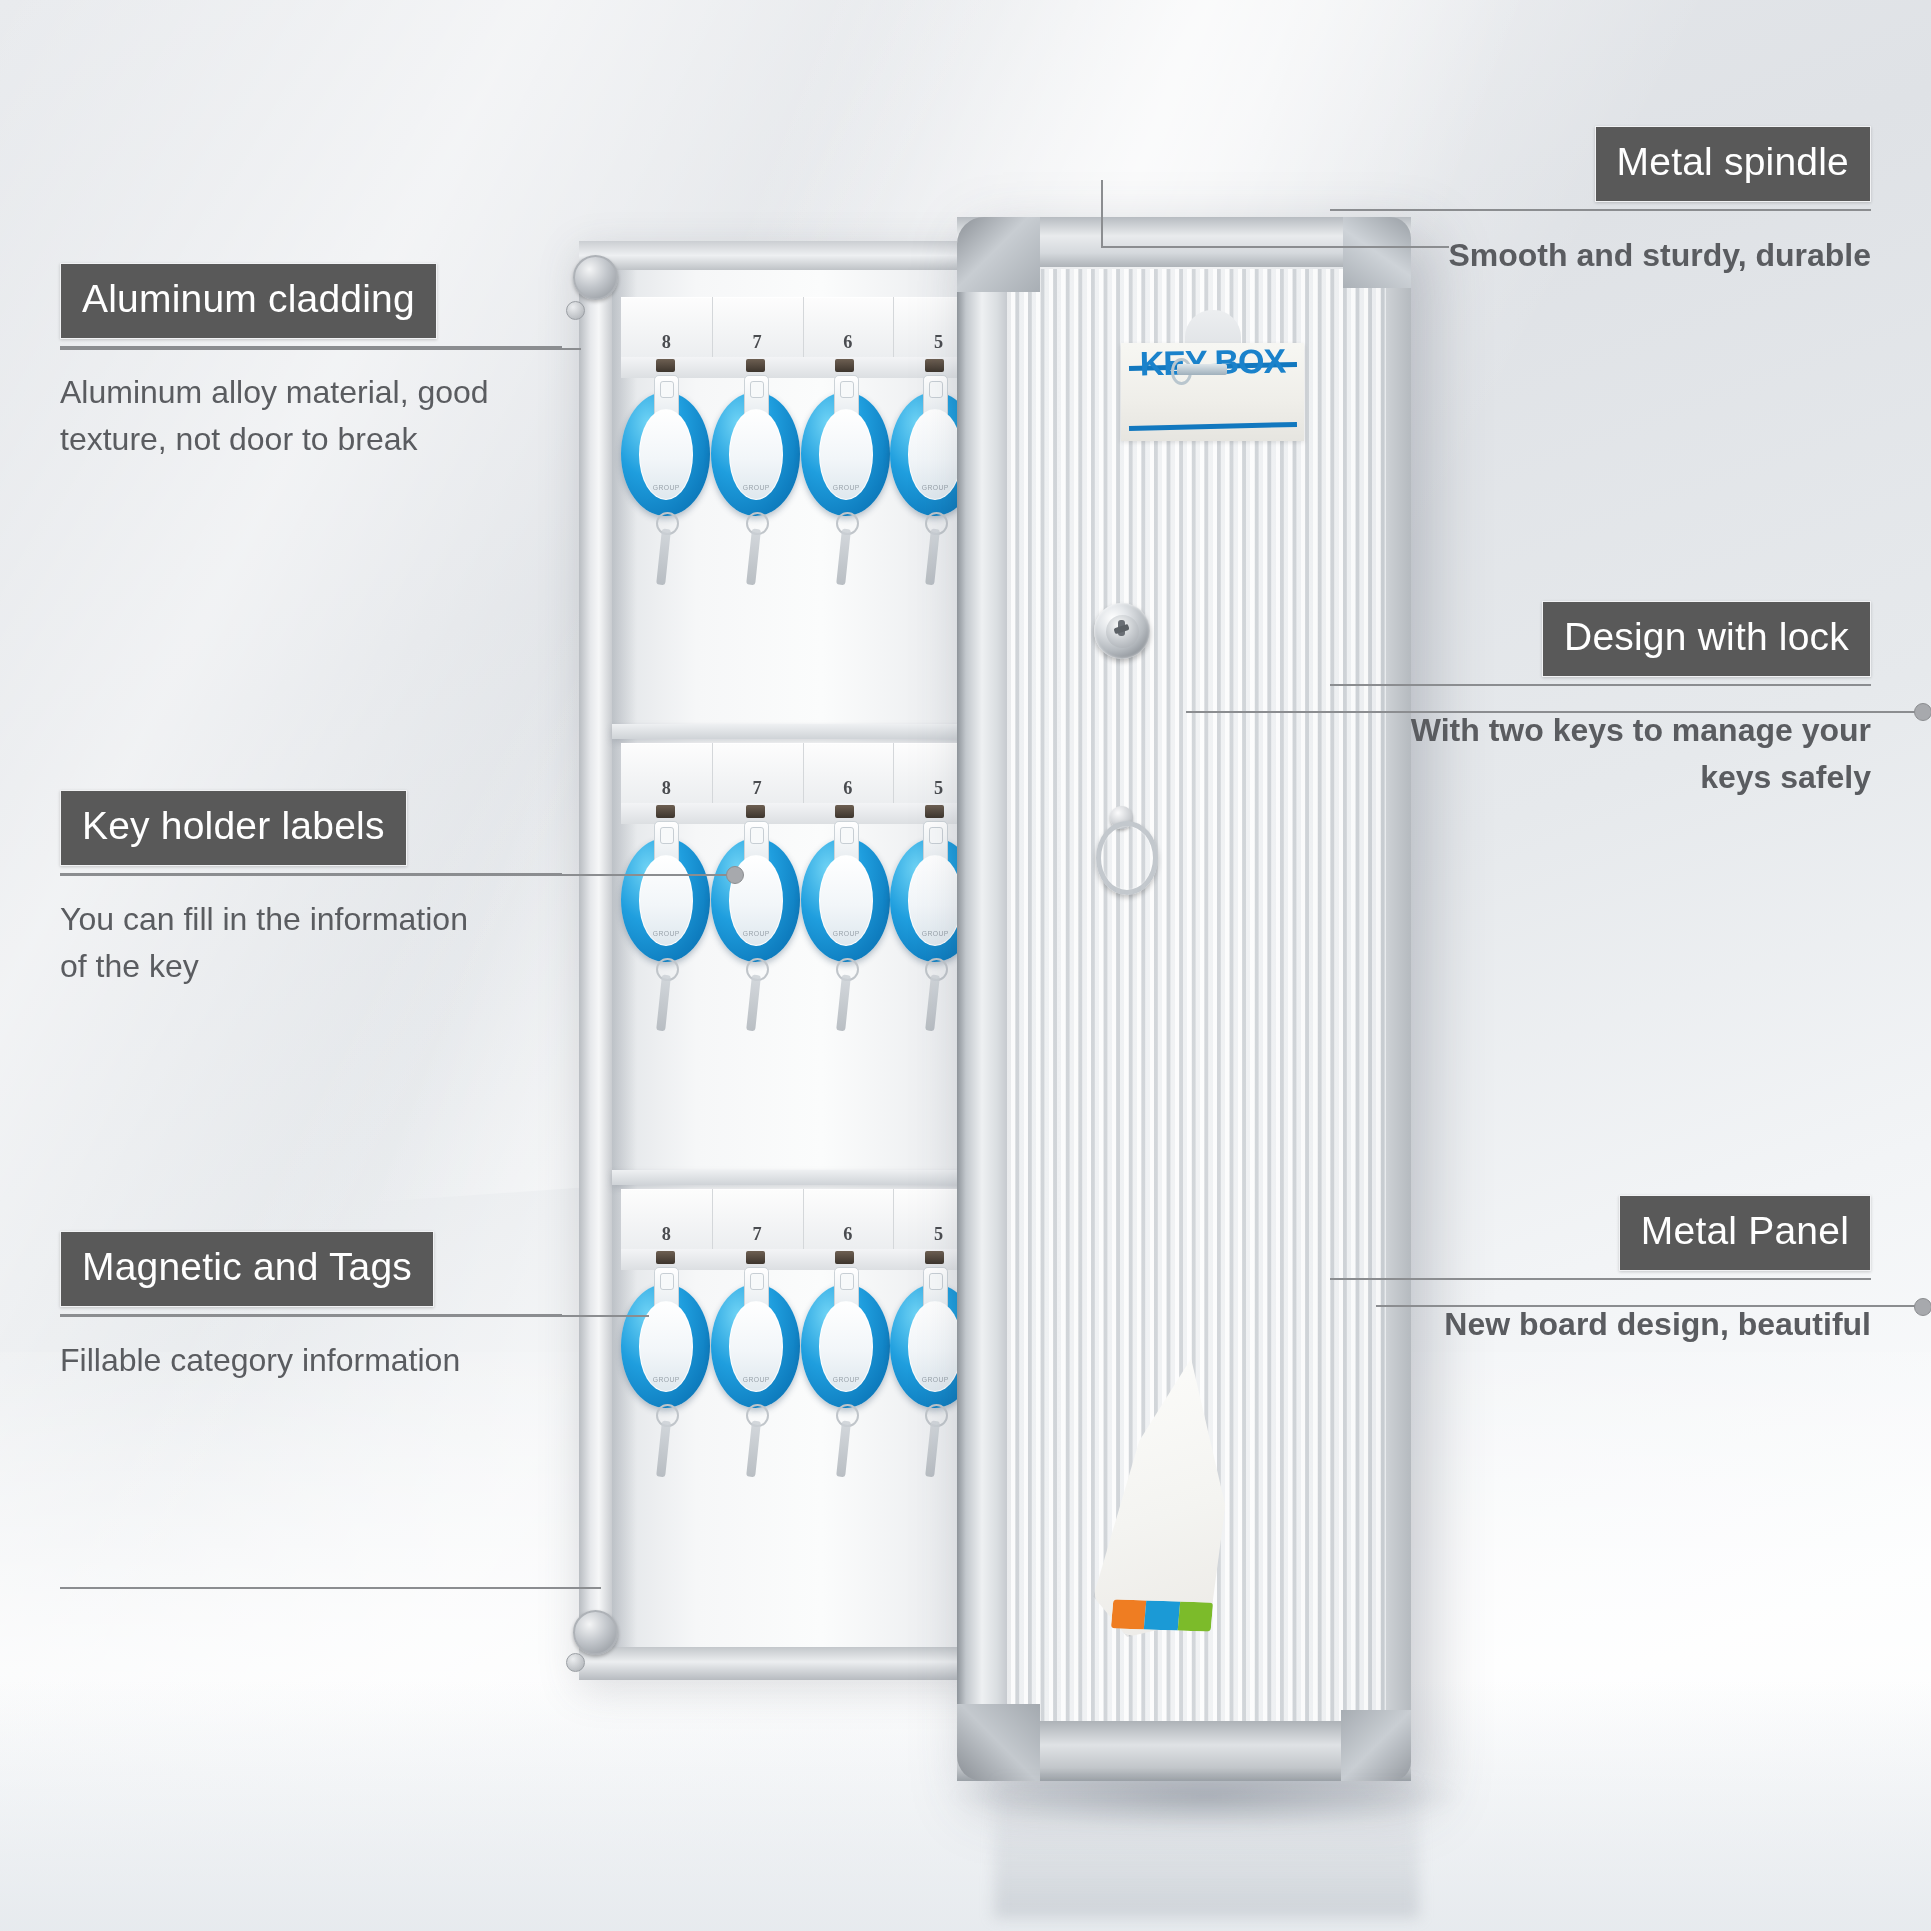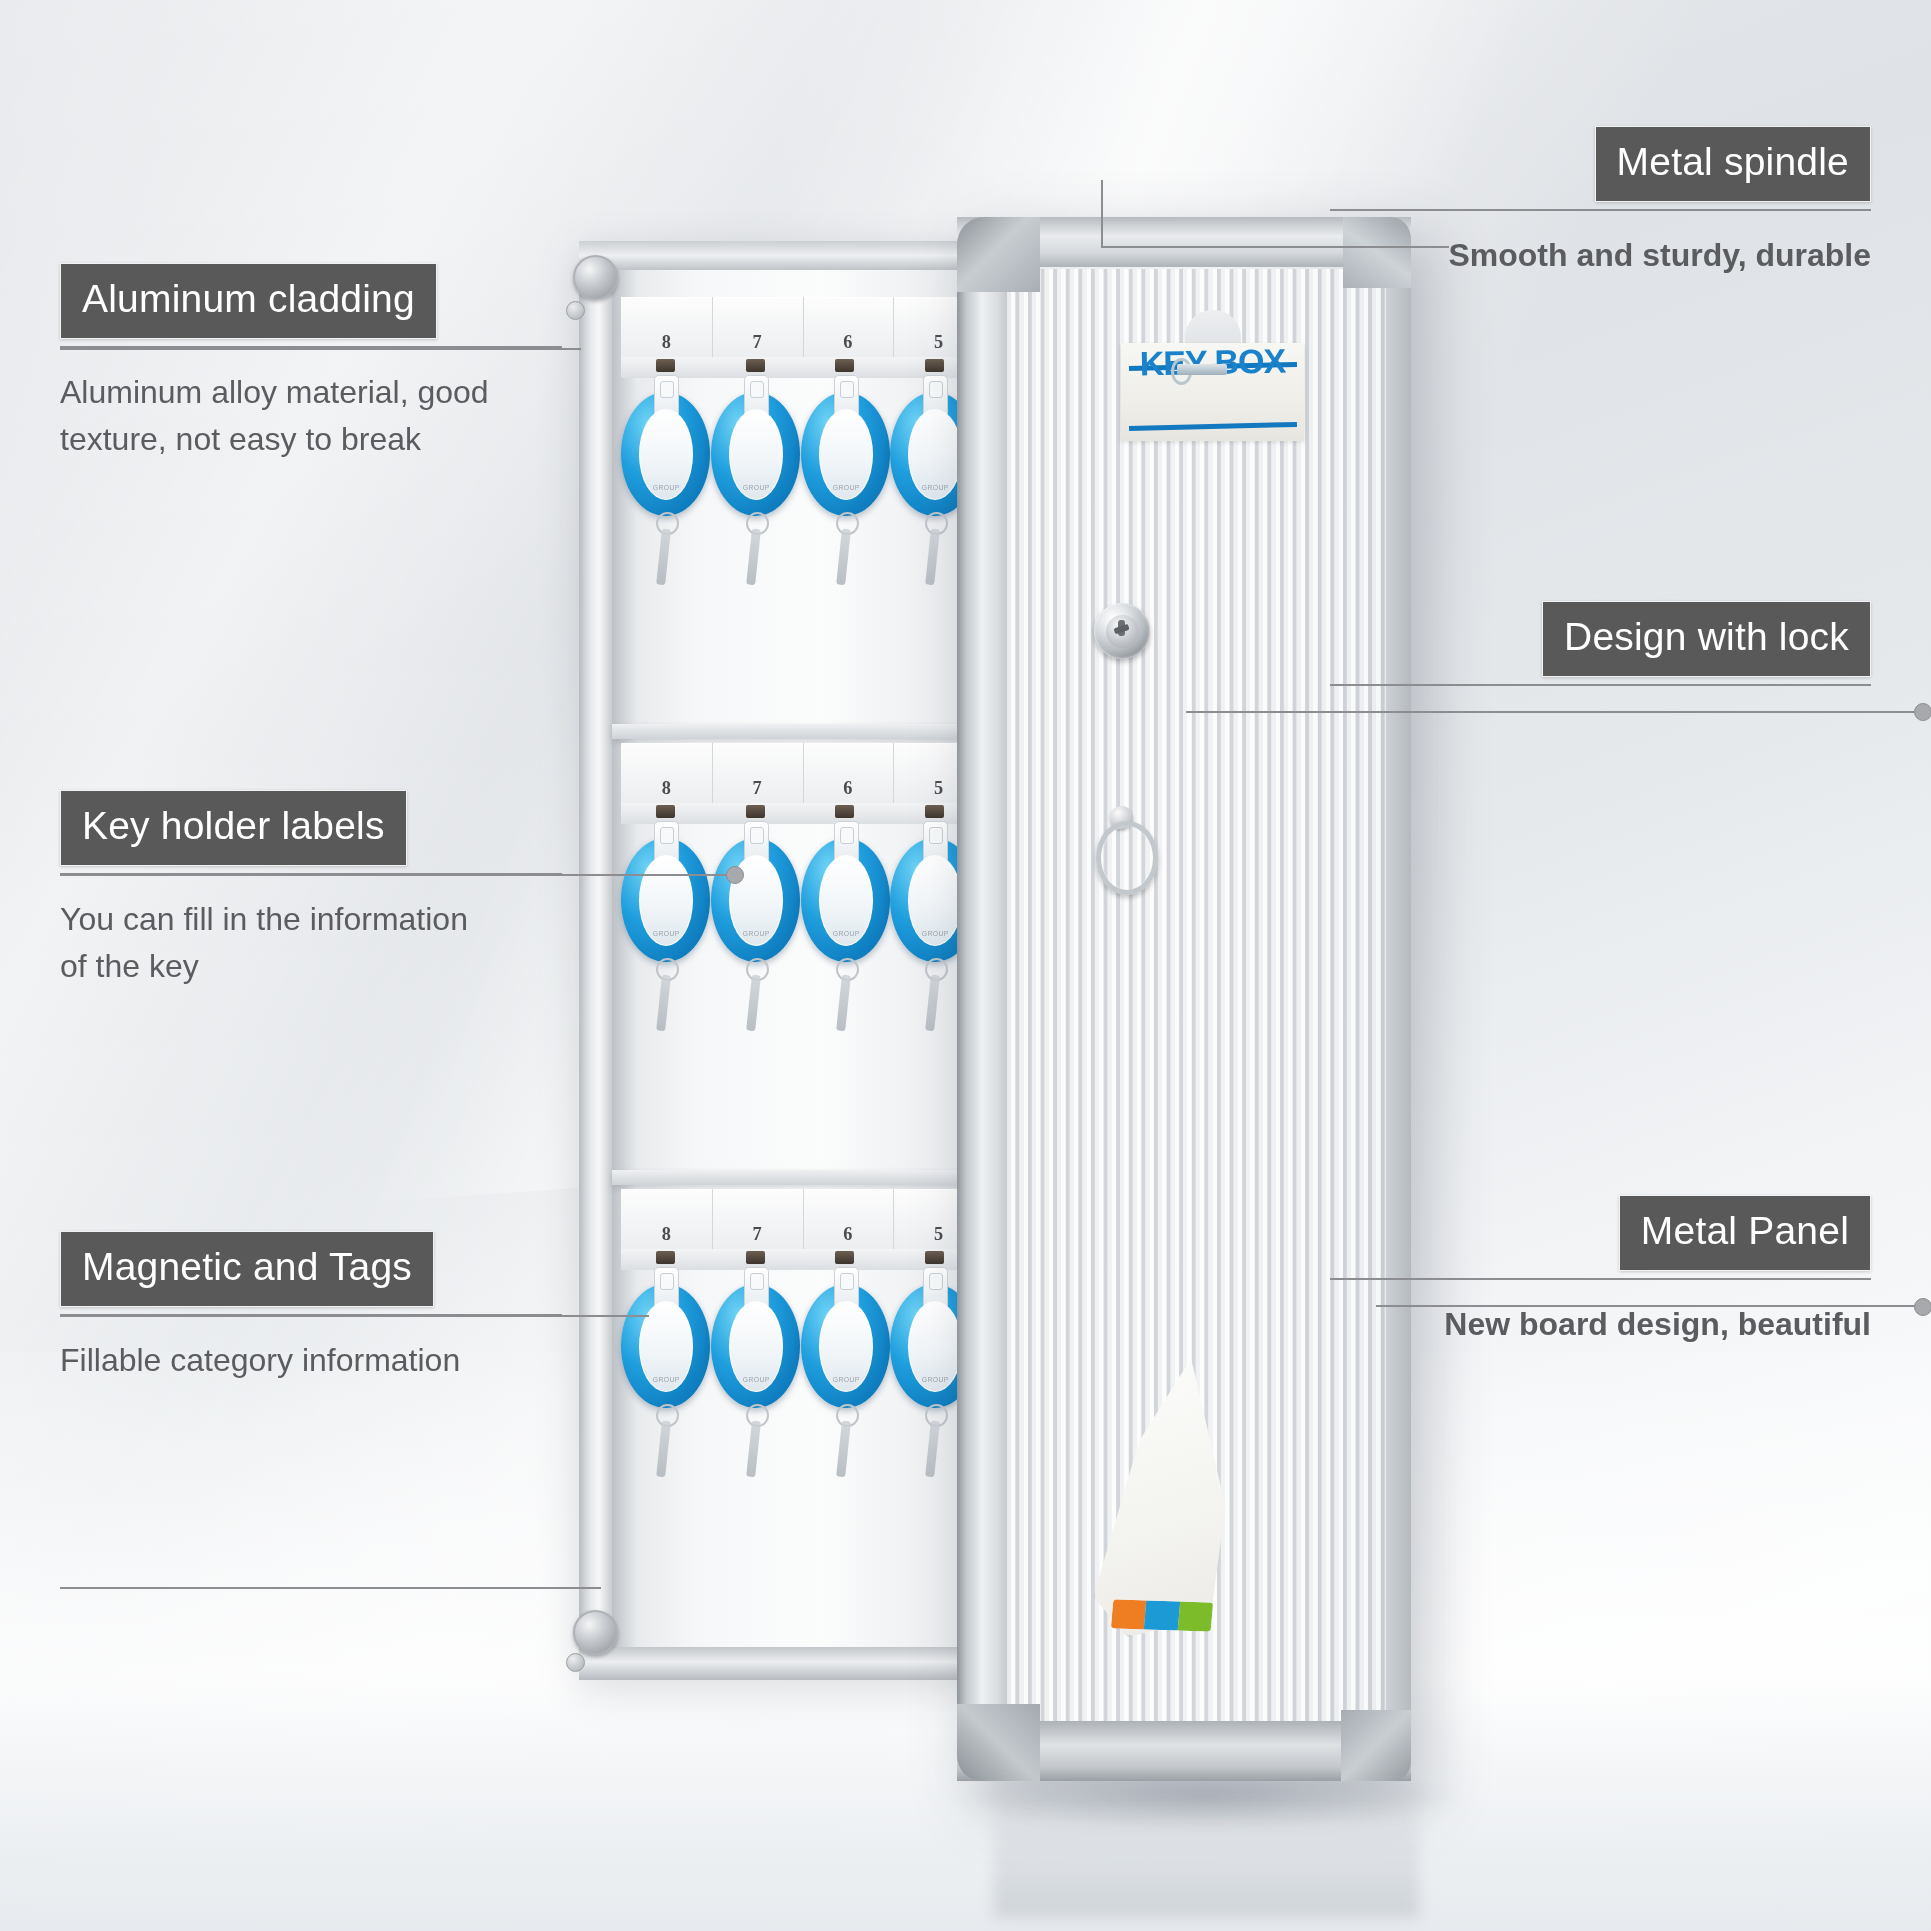--- a/index.html
+++ b/index.html
@@ -502,21 +502,21 @@
   <div class="dot" style="left:726px;top:866px;"></div>
 
   <div class="leader" style="left:60px;top:1315px;width:589px;"></div>
 
   <div class="leader" style="left:60px;top:1587px;width:541px;"></div>
 
   <div class="callout left" style="left:60px;top:263px;width:502px;">
     <span class="cl-tag">Aluminum cladding</span>
     <div class="cl-rule"></div>
     <div class="cl-desc">Aluminum alloy material, good
-texture, not easy to break</div>
+texture, not door to break</div>
   </div>
 
   <div class="callout left" style="left:60px;top:790px;width:502px;">
     <span class="cl-tag">Key holder labels</span>
     <div class="cl-rule"></div>
     <div class="cl-desc">You can fill in the information
 of the key</div>
   </div>
 
   <div class="callout left" style="left:60px;top:1231px;width:502px;">
@@ -528,20 +528,22 @@
 
   <div class="callout right" style="right:60px;top:126px;width:541px;">
     <span class="cl-tag">Metal spindle</span>
     <div class="cl-rule"></div>
     <div class="cl-desc">Smooth and sturdy, durable</div>
   </div>
 
   <div class="callout right" style="right:60px;top:601px;width:541px;">
     <span class="cl-tag">Design with lock</span>
     <div class="cl-rule"></div>
+    <div class="cl-desc">With two keys to manage your
+keys safely</div>
   </div>
 
   <div class="callout right" style="right:60px;top:1195px;width:541px;">
     <span class="cl-tag">Metal Panel</span>
     <div class="cl-rule"></div>
     <div class="cl-desc">New board design, beautiful</div>
   </div>
 
 </div>
 

